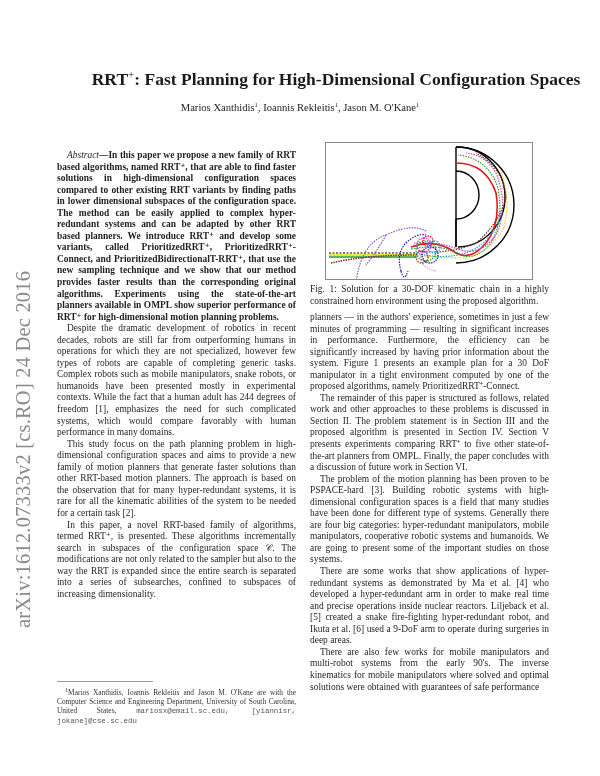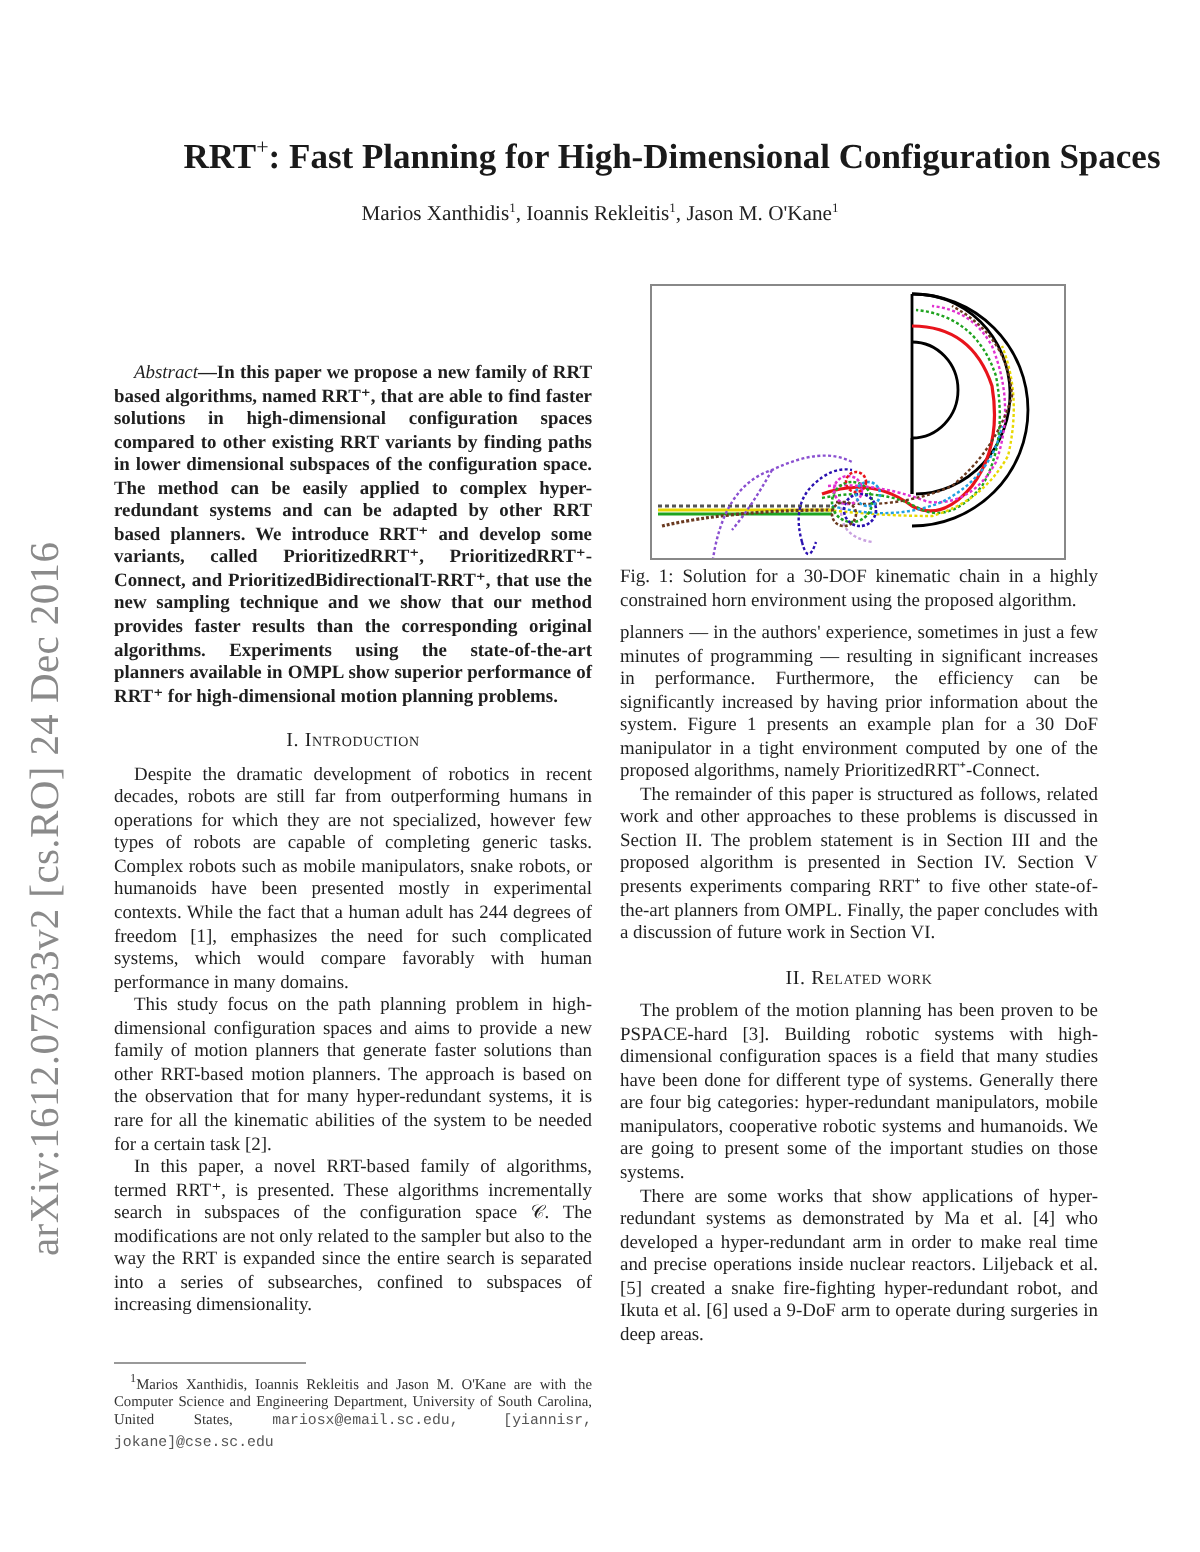--- a/index.html
+++ b/index.html
@@ -13,21 +13,21 @@
   .authors sup { font-size: 6.5px; vertical-align: 4px; }
   .arxiv { position: absolute; left: 12px; top: 628px; transform-origin: 0 0;
            transform: rotate(-90deg); font-size: 20.5px; color: #8a8a8a; white-space: nowrap;
            letter-spacing: 0.2px; }
   .col { position: absolute; font-size: 9.45px; line-height: 11.55px; text-align: justify; color: #1f1f1f; }
   .col-left { left: 57px; top: 150px; width: 239px; }
   .col-right { left: 310px; top: 312px; width: 239px; font-family: Liberation Serif, serif; }
   .abstract { font-weight: bold; hyphens: manual; }
   .abstract .lead { font-style: italic; font-weight: normal; }
   .abstract p, .col p { margin: 0; text-indent: 10px; }
-  .abstract p.first { text-indent: 10px; margin-top: 32px; }
+  .abstract p.first { text-indent: 10px; }
   .section-h { text-align: center; font-variant: small-caps; margin: 10px 0 6px 0; font-size: 10px; letter-spacing: 0.3px; }
   .footnote { position: absolute; left: 57px; top: 686px; width: 239px; font-size: 7.4px; line-height: 9px;
               text-align: justify; color: #333; }
   .footnote p { margin: 0; text-indent: 8px; }
   .footnote .mono { font-family: "Liberation Mono", "DejaVu Sans Mono", monospace; font-size: 7.4px; color: #555; }
   .footnote-rule { position: absolute; left: 57px; top: 681px; width: 96px; border-top: 0.6px solid #999; }
   .figure-box { position: absolute; left: 325px; top: 142px; width: 206px; height: 136px;
                 border: 1px solid #888; background: #fff; }
   .figure-box svg { width: 206px; height: 136px; display: block; }
   .caption { position: absolute; left: 310px; top: 284px; width: 239px; font-size: 9.45px; line-height: 11.55px;
@@ -44,21 +44,20 @@
   <span>Jason M. O'Kane</span><sup>1</sup>
 </div>
 
 <div class="arxiv">arXiv:1612.07333v2  [cs.RO]  24 Dec 2016</div>
 
 <div class="col col-left">
   <div class="abstract">
     <p class="first"><span class="lead">Abstract</span><span>—In this paper we propose a new family of RRT based algorithms, named RRT⁺, that are able to find faster solutions in high-dimensional configuration spaces compared to other existing RRT variants by finding paths in lower dimensional subspaces of the configuration space. The method can be easily applied to complex hyper-redundant systems and can be adapted by other RRT based planners. We introduce RRT⁺ and develop some variants, called PrioritizedRRT⁺, PrioritizedRRT⁺-Connect, and PrioritizedBidirectionalT-RRT⁺, that use the new sampling technique and we show that our method provides faster results than the corresponding original algorithms. Experiments using the state-of-the-art planners available in OMPL show superior performance of RRT⁺ for high-dimensional motion planning problems.</span></p>
   </div>
 
-  <div class="section-h">I. Introduction</div>
   <p>Despite the dramatic development of robotics in recent decades, robots are still far from outperforming humans in operations for which they are not specialized, however few types of robots are capable of completing generic tasks. Complex robots such as mobile manipulators, snake robots, or humanoids have been presented mostly in experimental contexts. While the fact that a human adult has 244 degrees of freedom [1], emphasizes the need for such complicated systems, which would compare favorably with human performance in many domains.</p>
   <p>This study focus on the path planning problem in high-dimensional configuration spaces and aims to provide a new family of motion planners that generate faster solutions than other RRT-based motion planners. The approach is based on the observation that for many hyper-redundant systems, it is rare for all the kinematic abilities of the system to be needed for a certain task [2].</p>
   <p>In this paper, a novel RRT-based family of algorithms, termed RRT⁺, is presented. These algorithms incrementally search in subspaces of the configuration space 𝒞. The modifications are not only related to the sampler but also to the way the RRT is expanded since the entire search is separated into a series of subsearches, confined to subspaces of increasing dimensionality.</p>
 </div>
 
 <div class="footnote-rule"></div>
 <div class="footnote">
   <p><sup>1</sup><span>Marios Xanthidis, Ioannis Rekleitis and Jason M. O'Kane are with the Computer Science and Engineering Department, University of South Carolina, United States,</span> <span class="mono">mariosx@email.sc.edu, [yiannisr, jokane]@cse.sc.edu</span></p>
 </div>
 
@@ -105,16 +104,16 @@
       <circle cx="102" cy="98" r="5" stroke="#e8141c" stroke-dasharray="1.5,1"></circle>
     </g>
   </svg>
 </div>
 <div class="caption"><span>Fig. 1:</span> <span>Solution for a 30-DOF kinematic chain in a highly constrained horn environment using the proposed algorithm.</span></div>
 
 <div class="col col-right">
   <p style="text-indent:0">planners — in the authors' experience, sometimes in just a few minutes of programming — resulting in significant increases in performance. Furthermore, the efficiency can be significantly increased by having prior information about the system. Figure 1 presents an example plan for a 30 DoF manipulator in a tight environment computed by one of the proposed algorithms, namely PrioritizedRRT⁺-Connect.</p>
   <p>The remainder of this paper is structured as follows, related work and other approaches to these problems is discussed in Section II. The problem statement is in Section III and the proposed algorithm is presented in Section IV. Section V presents experiments comparing RRT⁺ to five other state-of-the-art planners from OMPL. Finally, the paper concludes with a discussion of future work in Section VI.</p>
 
-  <div class="section-h">II. Related work</div>
   <p>The problem of the motion planning has been proven to be PSPACE-hard [3]. Building robotic systems with high-dimensional configuration spaces is a field that many studies have been done for different type of systems. Generally there are four big categories: hyper-redundant manipulators, mobile manipulators, cooperative robotic systems and humanoids. We are going to present some of the important studies on those systems.</p>
   <p>There are some works that show applications of hyper-redundant systems as demonstrated by Ma et al. [4] who developed a hyper-redundant arm in order to make real time and precise operations inside nuclear reactors. Liljeback et al. [5] created a snake fire-fighting hyper-redundant robot, and Ikuta et al. [6] used a 9-DoF arm to operate during surgeries in deep areas.</p>
+  <p>There are also few works for mobile manipulators and multi-robot systems from the early 90's. The inverse kinematics for mobile manipulators where solved and optimal solutions were obtained with guarantees of safe performance</p>
 </div>
 
 </body></html>

